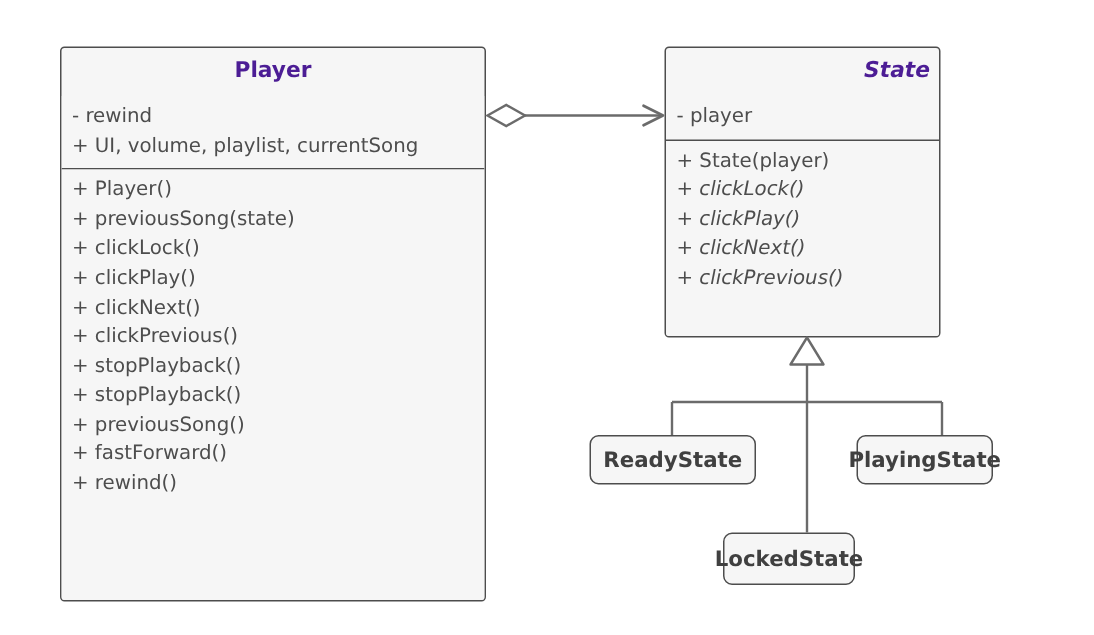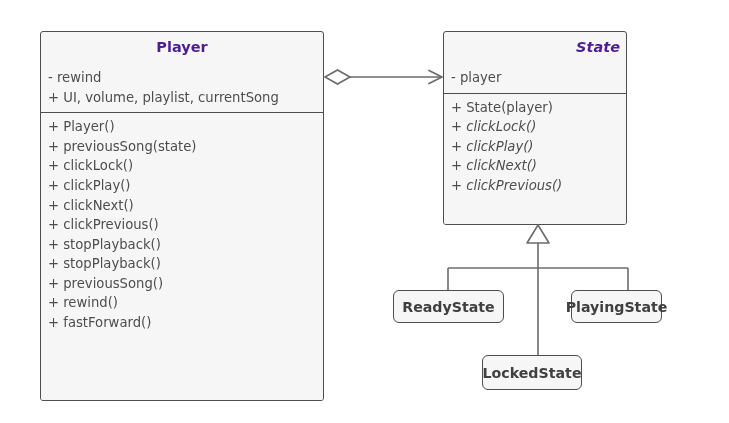--- a/index.html
+++ b/index.html
@@ -84,21 +84,21 @@
     font-size: 14.2px;
     color: #404040;
   }
 
   
   #player-class   { left: 40px;  top: 31px;  width: 284px; height: 370px; }
   #state-class    { left: 443px; top: 31px;  width: 184px; height: 194px; }
 
   #ready-state    { left: 393px; top: 290px; width: 111px; height: 33px; }
   #playing-state  { left: 571px; top: 290px; width: 91px; height: 33px; }
-  #locked-state   { left: 482px; top: 355px; width: 100px; height: 35px; }
+  #locked-state   { left: 482px; top: 355px; width: 88px; height: 35px; }
 
   #connectors {
     position: absolute;
     left: 0;
     top: 0;
     width: 729px;
     height: 423px;
     pointer-events: none;
   }
 </style>
@@ -116,22 +116,22 @@
     <div class="compartment last">
       <div class="member">+ Player()</div>
       <div class="member">+ previousSong(state)</div>
       <div class="member">+ clickLock()</div>
       <div class="member">+ clickPlay()</div>
       <div class="member">+ clickNext()</div>
       <div class="member">+ clickPrevious()</div>
       <div class="member">+ stopPlayback()</div>
       <div class="member">+ stopPlayback()</div>
       <div class="member">+ previousSong()</div>
+      <div class="member">+ fastForward()</div>
       <div class="member">+ rewind()</div>
-      <div class="member">+ fastForward()</div>
     </div>
   </div>
 
   <div class="uml-class" id="state-class">
     <div class="class-title abstract">State</div>
     <div class="compartment">
       <div class="member">- player</div>
     </div>
     <div class="compartment last">
       <div class="member">+ State(player)</div>

